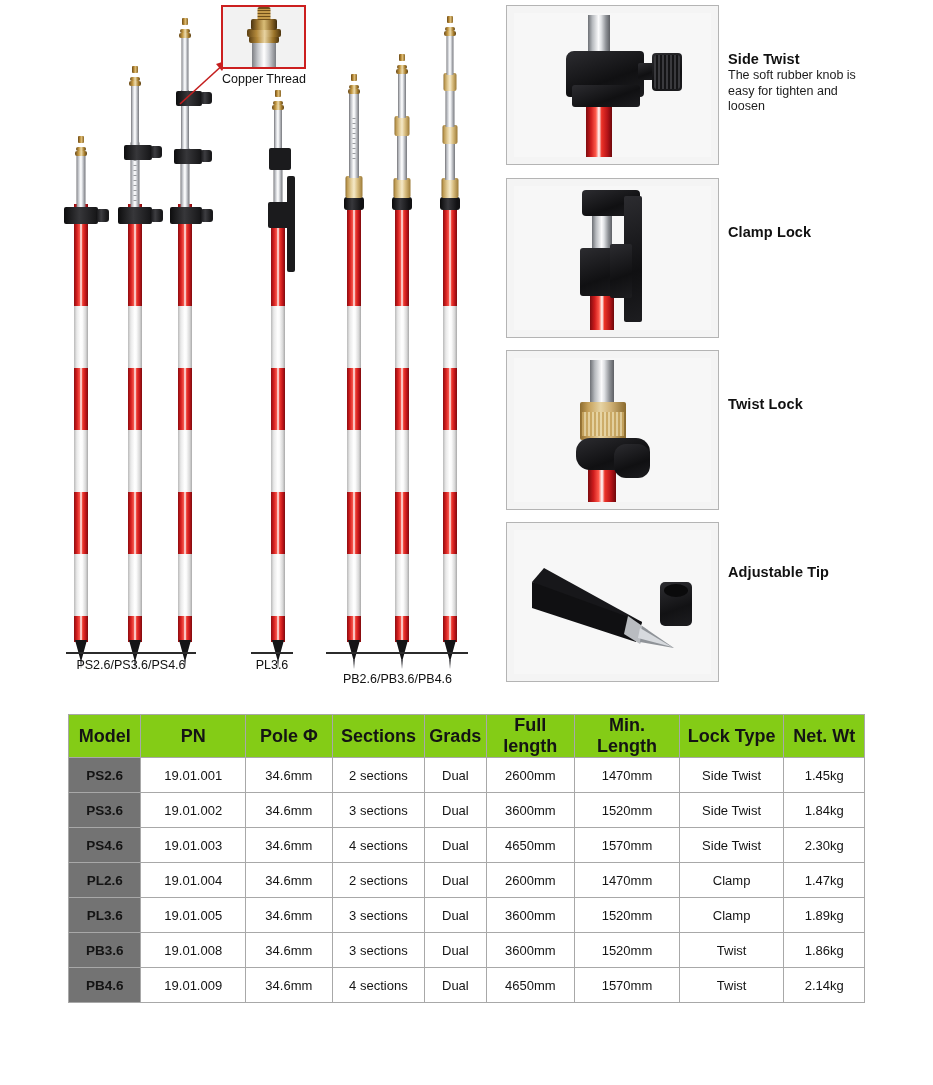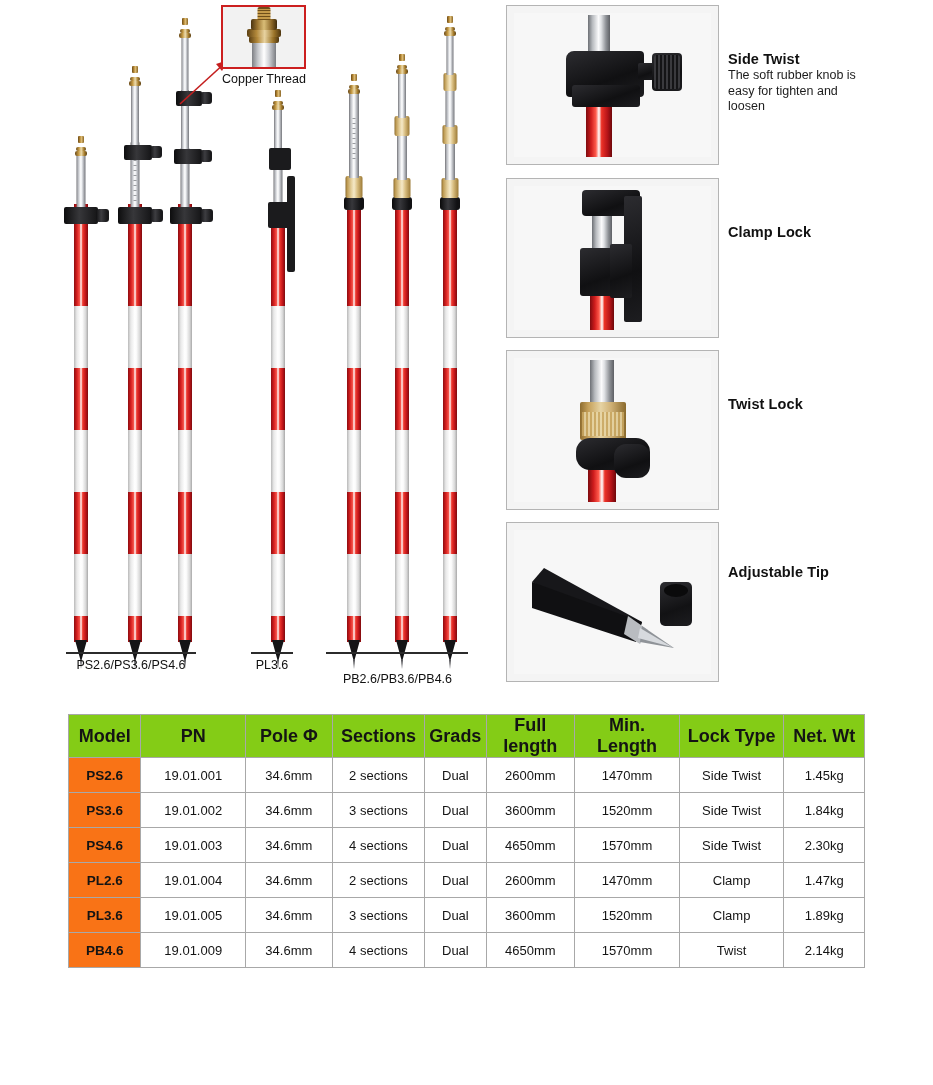--- a/index.html
+++ b/index.html
@@ -131,21 +131,21 @@
   .p-brass { position:absolute;
     background: linear-gradient(90deg,#8d6c2f 0%, #c5a05a 18%, #e6d3a3 45%, #cfb074 68%, #8a6a2d 100%); border-radius:2px; }
 
   
   #spec-table { position:absolute; left:68px; top:714px; width:797px; border-collapse:collapse; }
   #spec-table th, #spec-table td {
     border:1px solid #a8a8a8; text-align:center; font-size:13px; color:#141414;
     height:35px; padding:0 4px; background:#fff;
   }
   #spec-table th { background:#84cc16; font-weight:bold; font-size:18px; }
-  #spec-table td.model { background:#f97316; font-weight:bold; font-size:13.5px; }
+  #spec-table td.model { background:#737373; font-weight:bold; font-size:13.5px; }
 </style>
 </head>
 <body>
 
 <div id="poles-area">
 
   <div class="pole" style="left:74px; height:478px;">
     <div class="shaft" style="height:438px;">
       <div class="band red" style="bottom:0;   height:26px;"></div>
       <div class="band white" style="bottom:26px; height:62px;"></div>
@@ -490,20 +490,31 @@
         <td>19.01.005</td>
         <td>34.6mm</td>
         <td>3 sections</td>
         <td>Dual</td>
         <td>3600mm</td>
         <td>1520mm</td>
         <td>Clamp</td>
         <td>1.89kg</td>
       </tr>
       <tr>
+        <td class="model">PB3.6</td>
+        <td>19.01.008</td>
+        <td>34.6mm</td>
+        <td>3 sections</td>
+        <td>Dual</td>
+        <td>3600mm</td>
+        <td>1520mm</td>
+        <td>Twist</td>
+        <td>1.86kg</td>
+      </tr>
+      <tr>
         <td class="model">PB4.6</td>
         <td>19.01.009</td>
         <td>34.6mm</td>
         <td>4 sections</td>
         <td>Dual</td>
         <td>4650mm</td>
         <td>1570mm</td>
         <td>Twist</td>
         <td>2.14kg</td>
       </tr>

